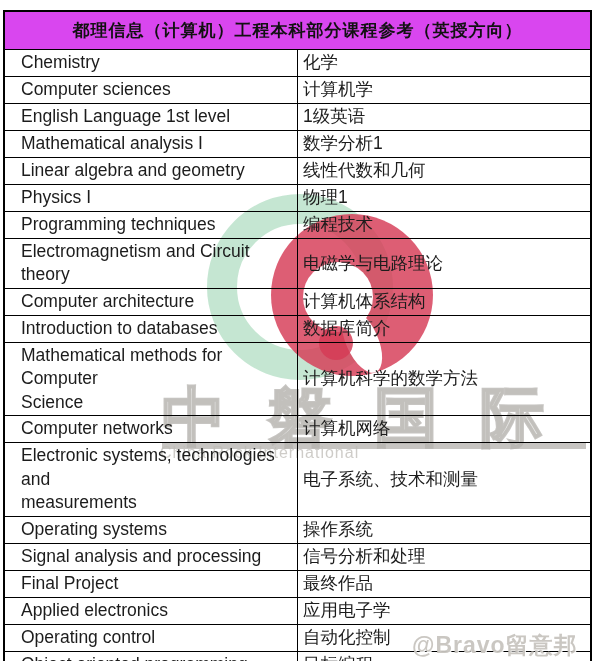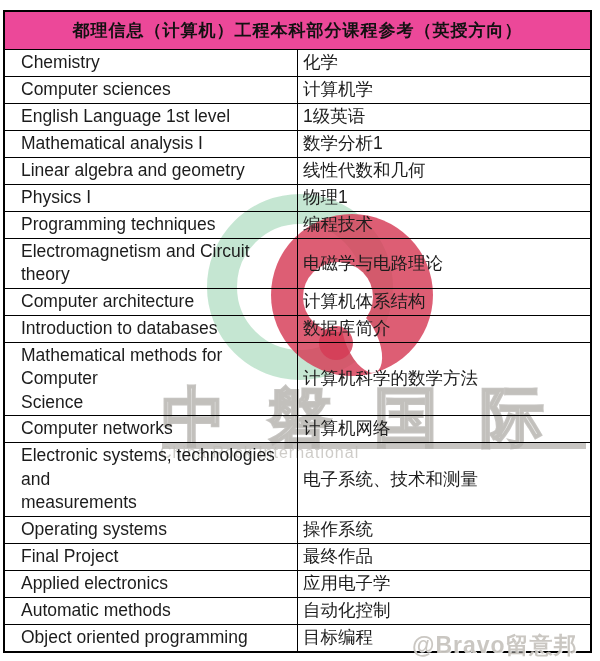--- a/index.html
+++ b/index.html
@@ -23,21 +23,21 @@
     font-size:16px;color:rgba(190,187,182,0.75);letter-spacing:1px;white-space:nowrap;
   }
   
   table.course{
     position:absolute;left:3px;top:10px;width:589px;z-index:1;
     border-collapse:collapse;table-layout:fixed;background:transparent;
   }
   table.course, table.course th, table.course td{border:1px solid #000;}
   table.course{border-width:2px;}
   th.title{
-    height:37px;background:#ec4899;color:#111;
+    height:37px;background:#d946ef;color:#111;
     font-size:17px;font-weight:bold;text-align:center;letter-spacing:1px;
     padding:0 4px;
   }
   td{
     font-size:17.5px;color:#1c1c1c;line-height:1.34;
     padding:1px 3px 1px 5px;height:24px;vertical-align:middle;
     overflow:hidden;
   }
   td.en{width:375px;white-space:pre-line;padding-left:16px;}
   td.zh{width:214px;}
@@ -125,29 +125,33 @@
         <tr>
           <td class="en">Electronic systems, technologies and
 measurements</td>
           <td class="zh">电子系统、技术和测量</td>
         </tr>
         <tr>
           <td class="en">Operating systems</td>
           <td class="zh">操作系统</td>
         </tr>
         <tr>
+          <td class="en">Signal analysis and processing</td>
+          <td class="zh">信号分析和处理</td>
+        </tr>
+        <tr>
           <td class="en">Final Project</td>
           <td class="zh">最终作品</td>
         </tr>
         <tr>
           <td class="en">Applied electronics</td>
           <td class="zh">应用电子学</td>
         </tr>
         <tr>
-          <td class="en">Automatic methods</td>
+          <td class="en">Operating control</td>
           <td class="zh">自动化控制</td>
         </tr>
         <tr>
           <td class="en">Object oriented programming</td>
           <td class="zh">目标编程</td>
         </tr>
       </tbody>
   </table>
 
   <div class="credit">@Bravo留意邦</div>

